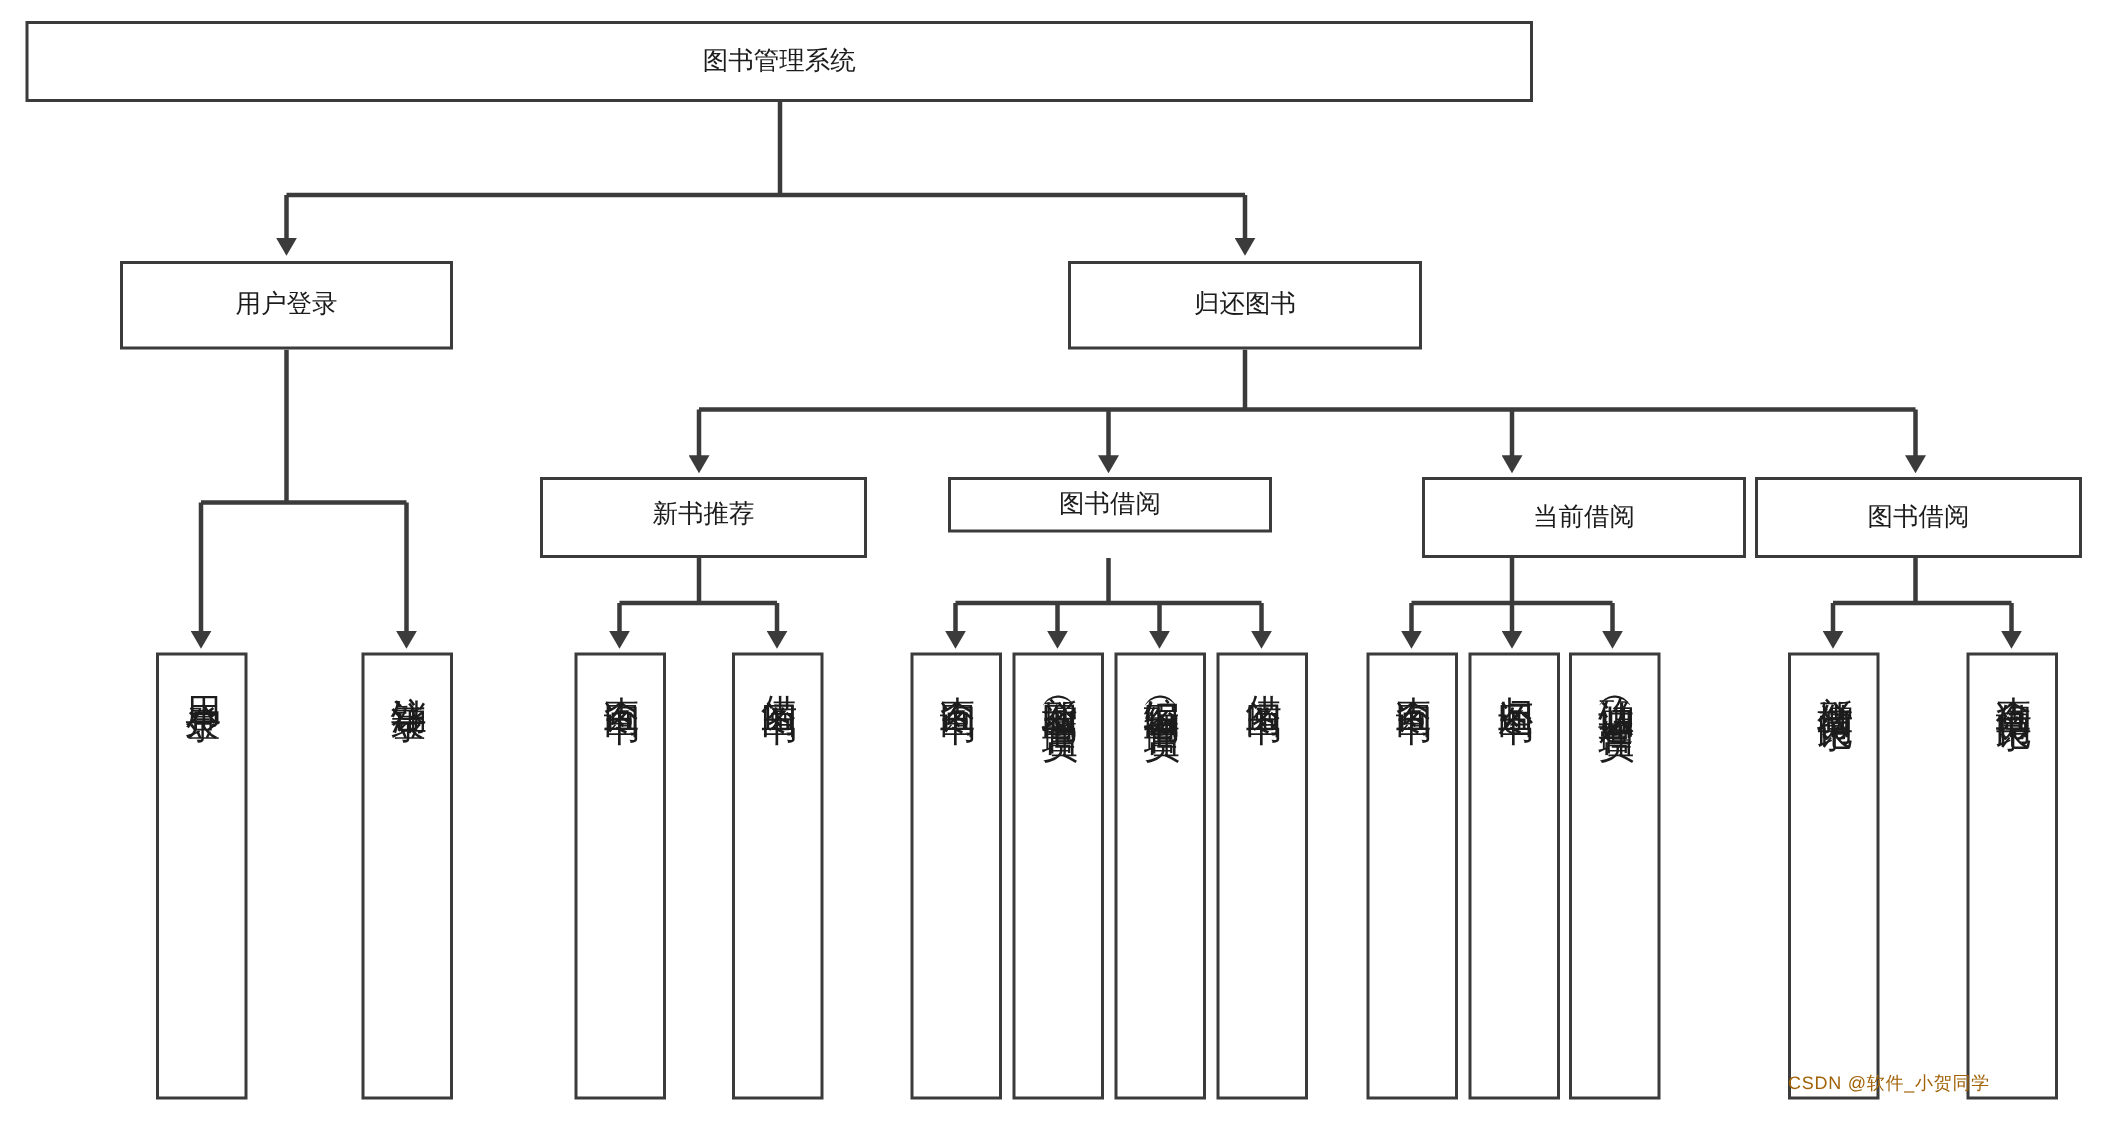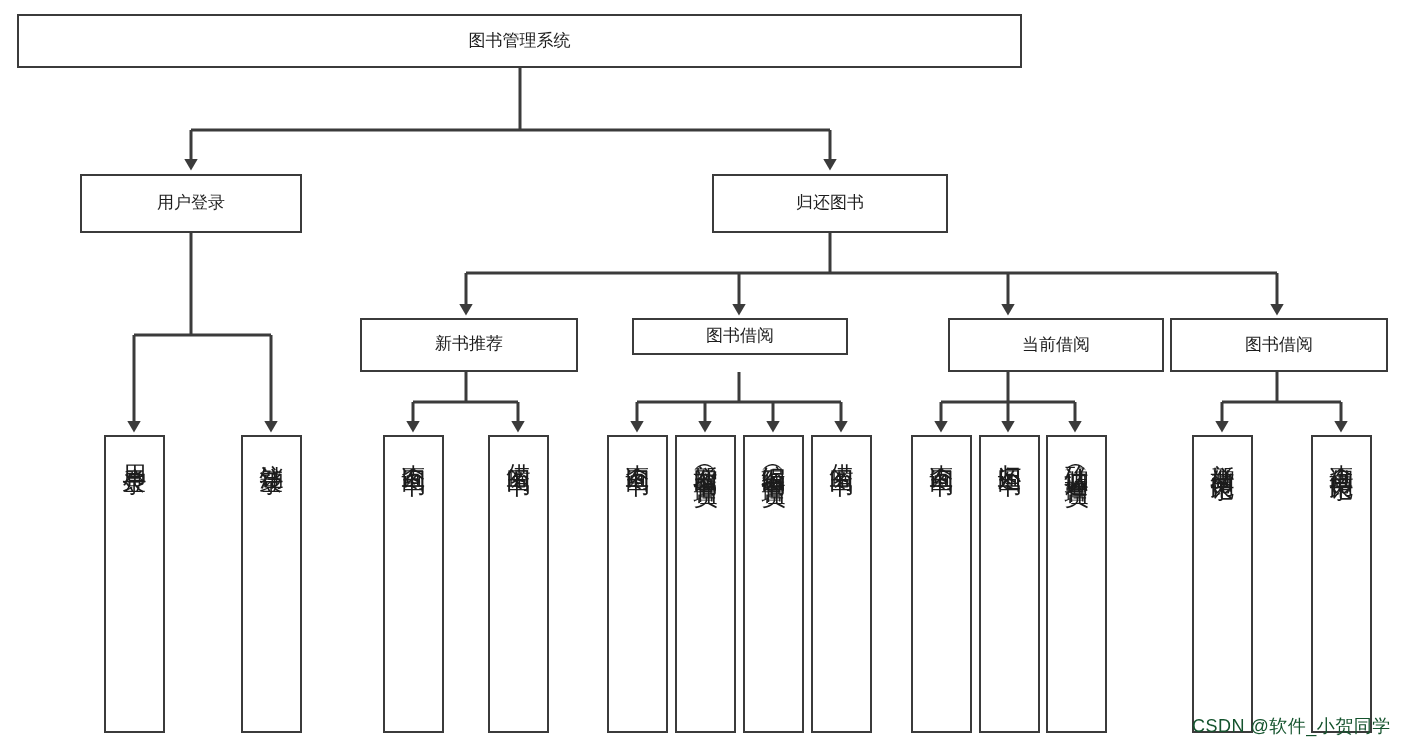--- a/index.html
+++ b/index.html
@@ -50,22 +50,22 @@
   }
   .vert .node-label {
     writing-mode: vertical-rl;
     text-orientation: upright;
     font-size: 24px;
     letter-spacing: 3px;
     line-height: 1;
   }
   .watermark {
     position: absolute;
-    color: #14532d;
-    font-size: 18px;
+    color: #a16207;
+    font-size: 12px;
     white-space: nowrap;
     letter-spacing: 0.5px;
   }
 </style>
 </head>
 <body>
 
 <div id="canvas">
 
   <svg id="wires" viewBox="0 0 1405 747" xmlns="http://www.w3.org/2000/svg">

